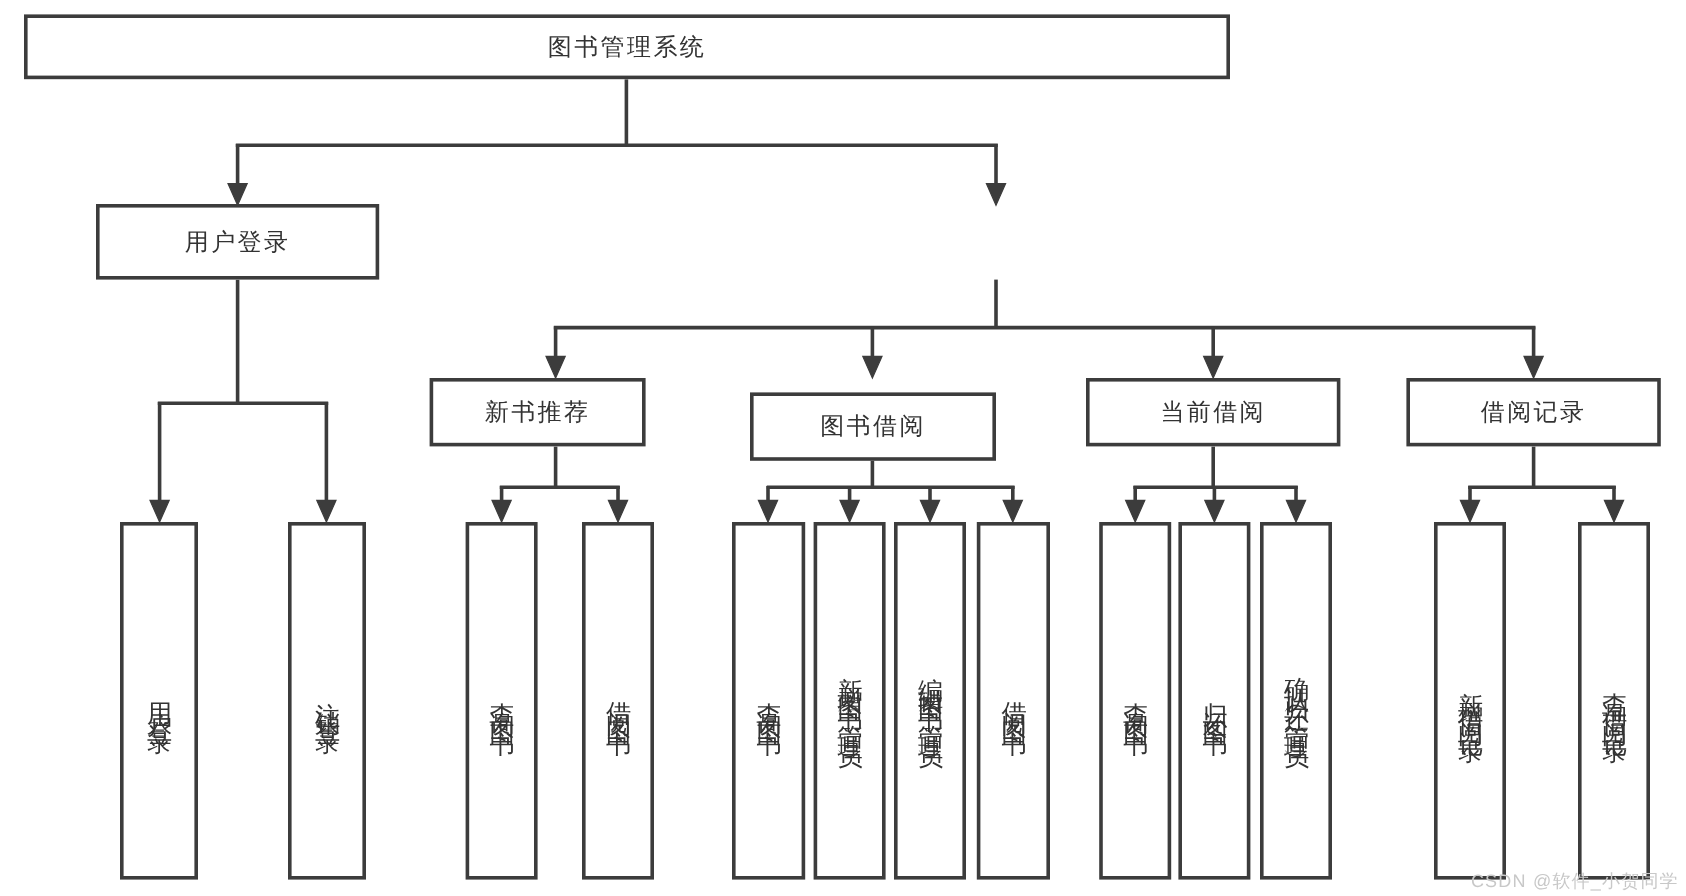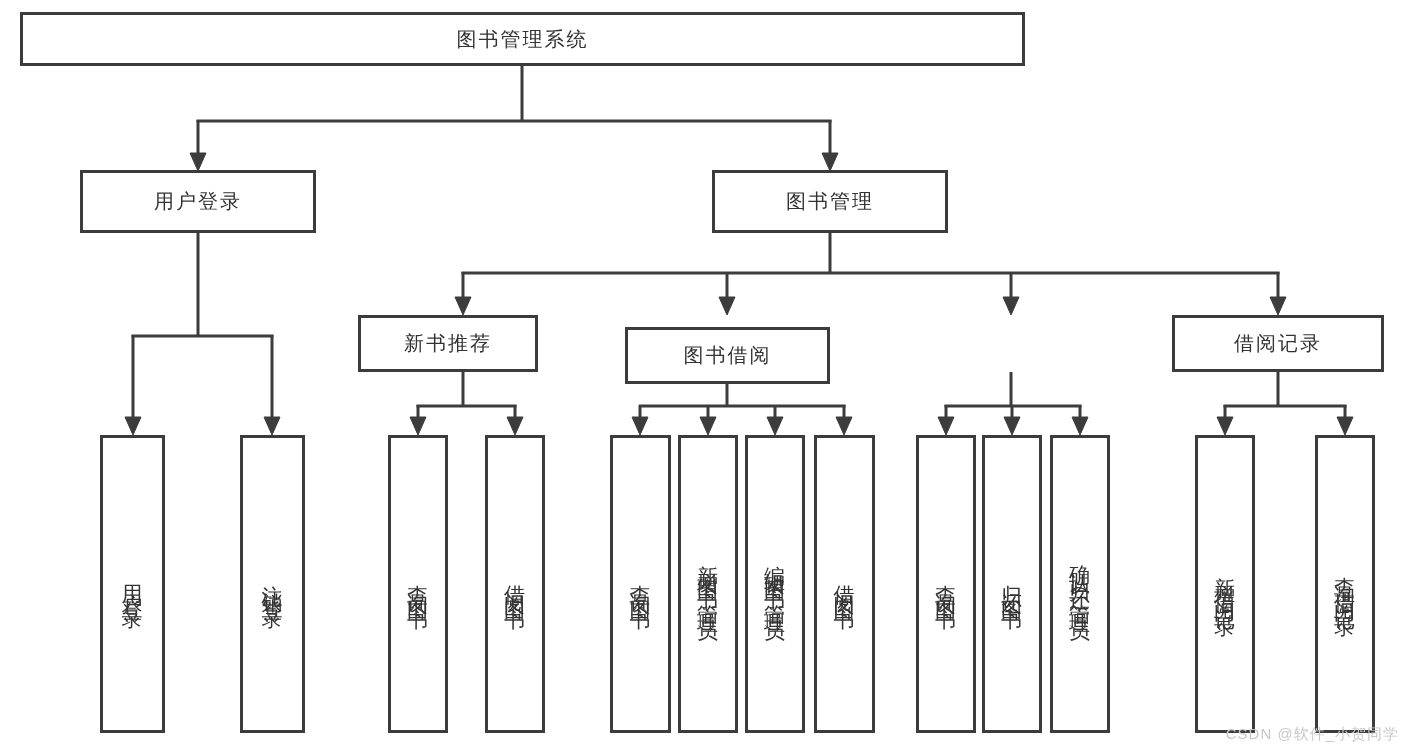--- a/index.html
+++ b/index.html
@@ -132,24 +132,24 @@
     <line x1="1223.5" y1="406" x2="1346.5" y2="406"></line>
     <line x1="1225" y1="405" x2="1225" y2="420"></line>
     <polygon points="1217,417 1233,417 1225,435"></polygon>
     <line x1="1345" y1="405" x2="1345" y2="420"></line>
     <polygon points="1337,417 1353,417 1345,435"></polygon>
   </svg>
 
   <div class="node h-label" style="left:20px; top:12px; width:1005px; height:54px;">图书管理系统</div>
 
   <div class="node h-label" style="left:80px; top:170px; width:236px; height:63px;">用户登录</div>
-  <div class="node h-label" style="left:712px; top:170px; width:236px; height:63px;">图书管理</div>
 
   <div class="node h-label" style="left:358px; top:315px; width:180px; height:57px;">新书推荐</div>
   <div class="node h-label" style="left:625px; top:315px; width:205px; height:57px;margin-top:12px;">图书借阅</div>
+  <div class="node h-label" style="left:905px; top:315px; width:212px; height:57px;">当前借阅</div>
   <div class="node h-label" style="left:1172px; top:315px; width:212px; height:57px;">借阅记录</div>
 
   <div class="node v-label" style="left:100px; top:435px; width:65px; height:298px;">用户登录</div>
   <div class="node v-label" style="left:240px; top:435px; width:65px; height:298px;">注销登录</div>
 
   <div class="node v-label" style="left:388px; top:435px; width:60px; height:298px;">查询图书</div>
   <div class="node v-label" style="left:485px; top:435px; width:60px; height:298px;">借阅图书</div>
 
   <div class="node v-label" style="left:610px; top:435px; width:61px; height:298px;">查询图书</div>
   <div class="node v-label" style="left:678px; top:435px; width:60px; height:298px;">新增图书（管理员）</div>

